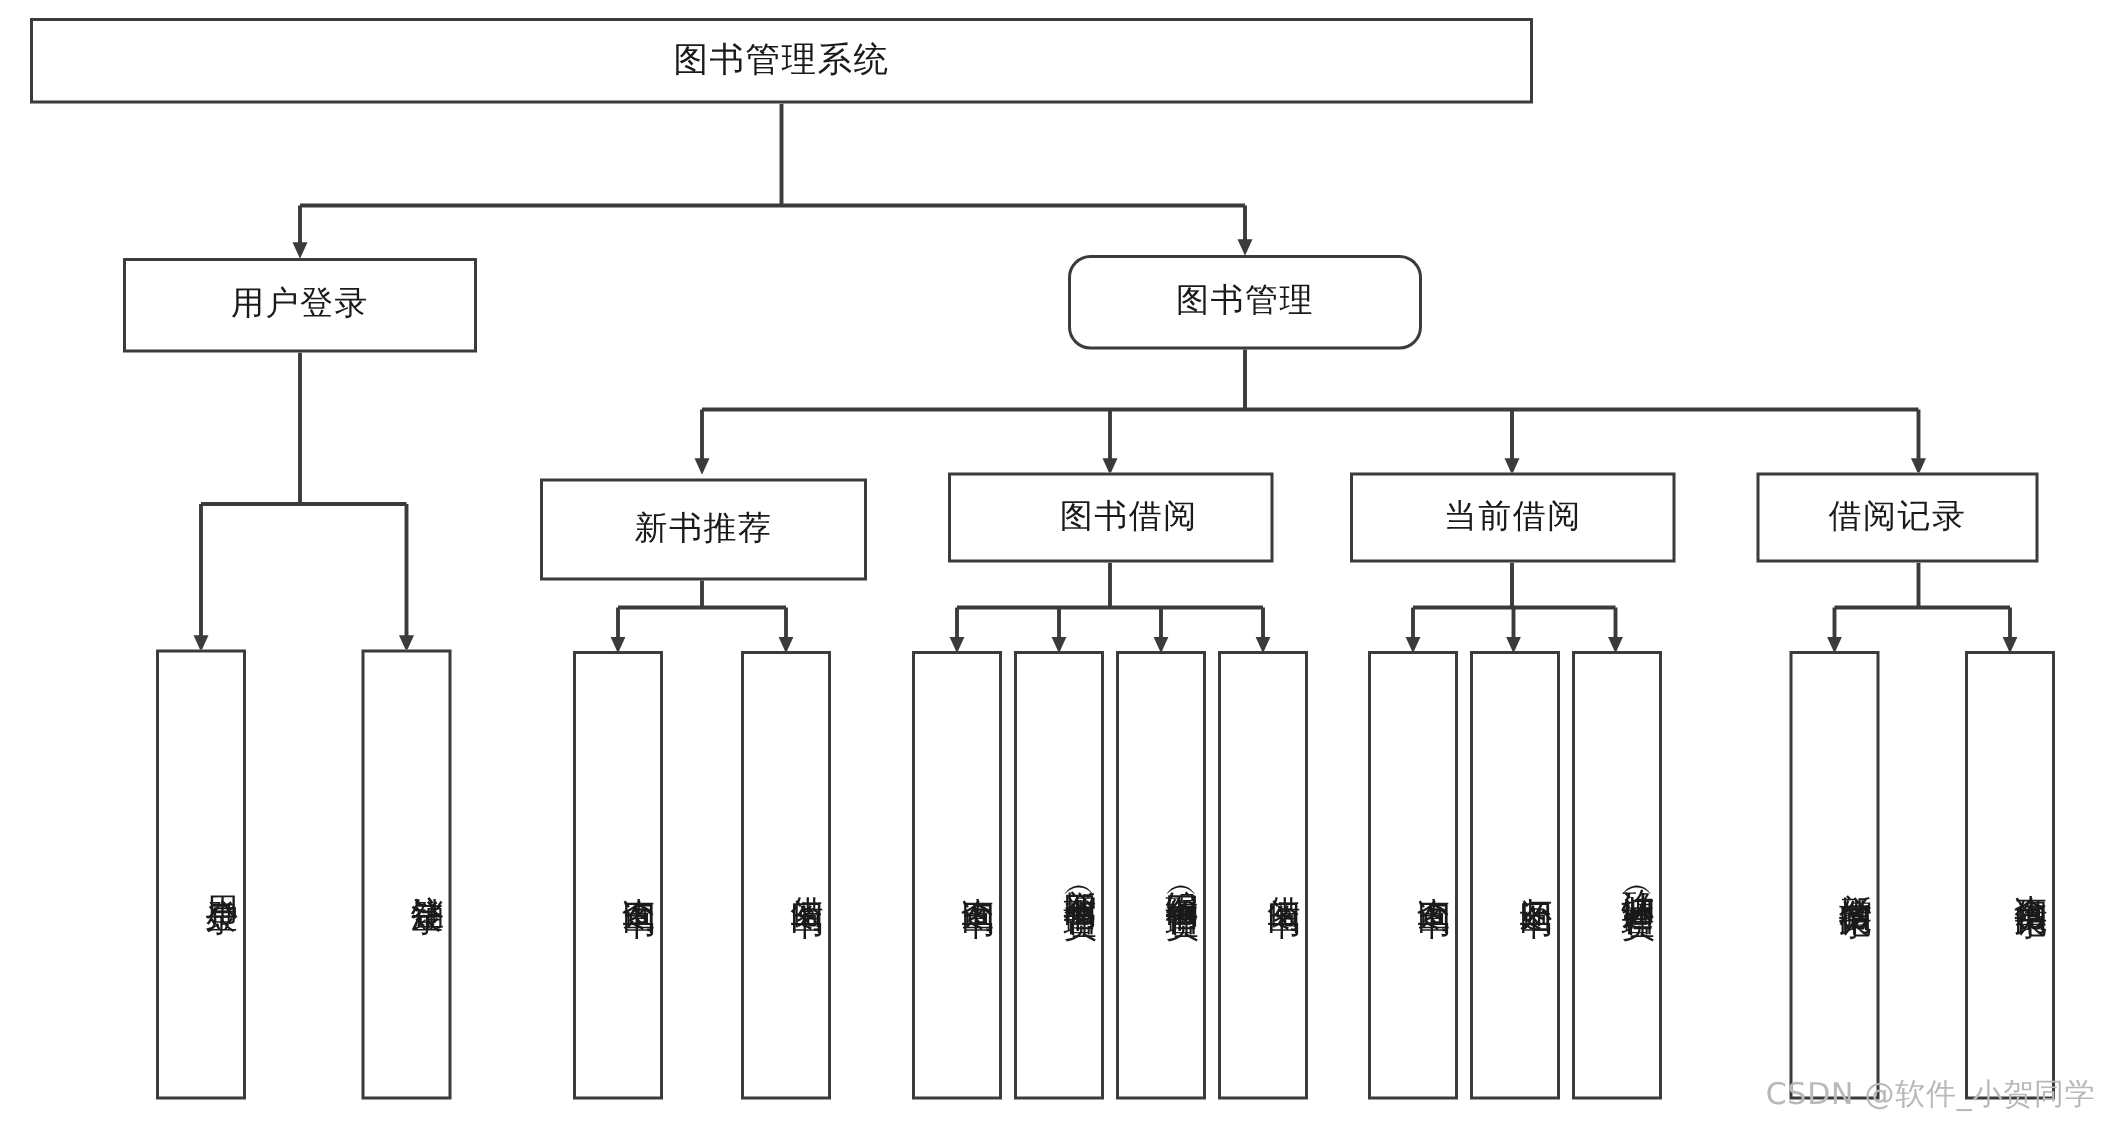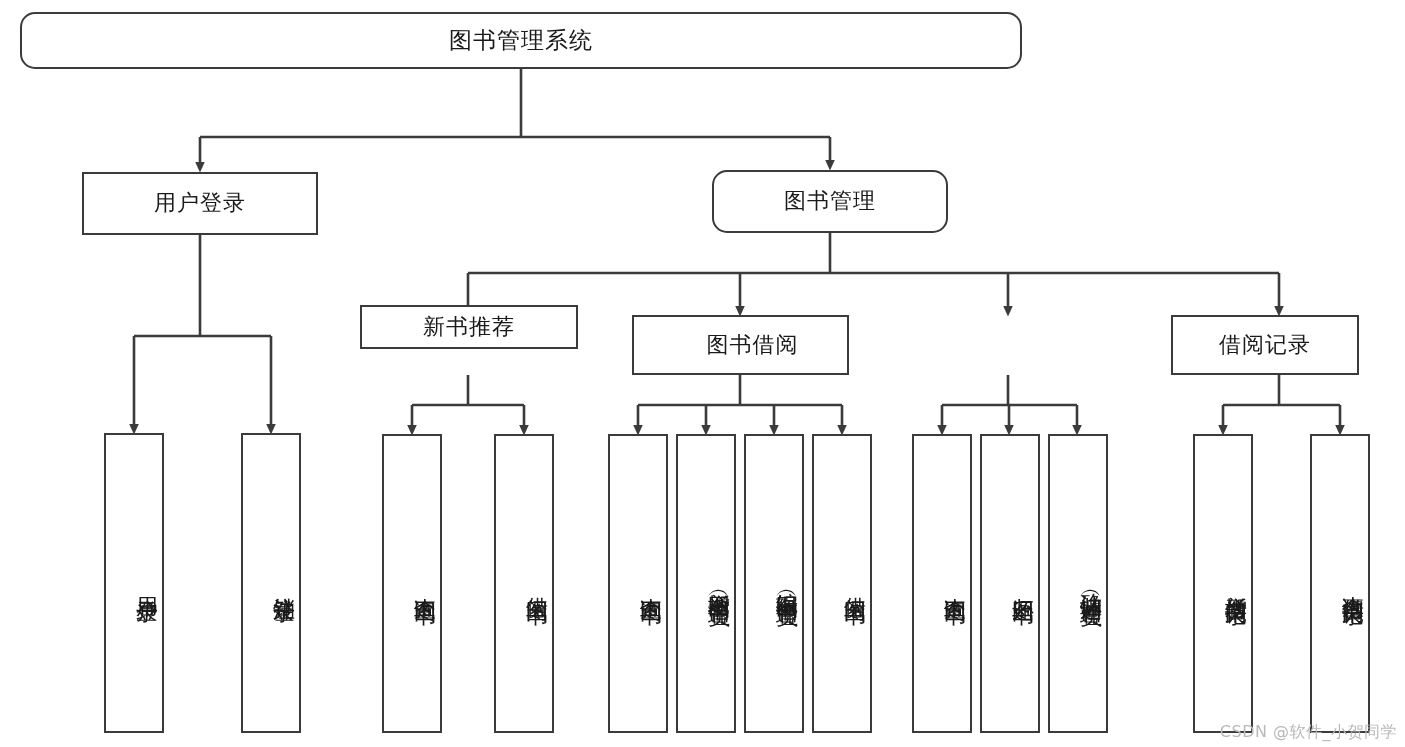--- a/index.html
+++ b/index.html
@@ -58,21 +58,21 @@
     display: block;
     white-space: nowrap;
   }
   #title-node {
     font-size: 23px;
   }
   #watermark {
     position: absolute;
     right: 8px;
     bottom: 4px;
-    font-size: 16px;
+    font-size: 20px;
     color: #b9b9b9;
     letter-spacing: 0.5px;
     white-space: nowrap;
   }
 </style>
 </head>
 <body>
 
 <div id="diagram-root">
 
@@ -119,37 +119,40 @@
       <path d="M1009,405 L1009,426" marker-end="url(#arrow)"></path>
       <path d="M1077,405 L1077,426" marker-end="url(#arrow)"></path>
 
       <path d="M1279,375 L1279,405"></path>
       <path d="M1223,405 L1340,405"></path>
       <path d="M1223,405 L1223,426" marker-end="url(#arrow)"></path>
       <path d="M1340,405 L1340,426" marker-end="url(#arrow)"></path>
     </g>
   </svg>
 
-  <div class="node horizontal" id="title-node" style="left:20px; top:12px; width:1002px; height:57px;border-radius:15px;">
+  <div class="node horizontal" id="title-node" style="left:20px; top:12px; width:1002px; height:57px;">
     <span>图书管理系统</span>
   </div>
 
   <div class="node horizontal" style="left:82px; top:172px; width:236px; height:63px;">
     <span>用户登录</span>
   </div>
   <div class="node horizontal" style="left:712px; top:170px; width:236px; height:63px;border-radius:15px;">
     <span>图书管理</span>
   </div>
 
-  <div class="node horizontal" style="left:360px; top:305px; width:218px; height:44px;">
+  <div class="node horizontal" style="left:360px; top:319px; width:218px; height:68px;">
     <span>新书推荐</span>
   </div>
   <div class="node horizontal" style="left:632px; top:315px; width:217px; height:60px;padding-left:24px;">
     <span>图书借阅</span>
   </div>
+  <div class="node horizontal" style="left:900px; top:315px; width:217px; height:60px;">
+    <span>当前借阅</span>
+  </div>
   <div class="node horizontal" style="left:1171px; top:315px; width:188px; height:60px;">
     <span>借阅记录</span>
   </div>
 
   <div class="node vertical" style="left:104px; top:433px; width:60px; height:300px;">
     <span class="vlabel">用户登录</span>
   </div>
   <div class="node vertical" style="left:241px; top:433px; width:60px; height:300px;">
     <span class="vlabel">注销登录</span>
   </div>

